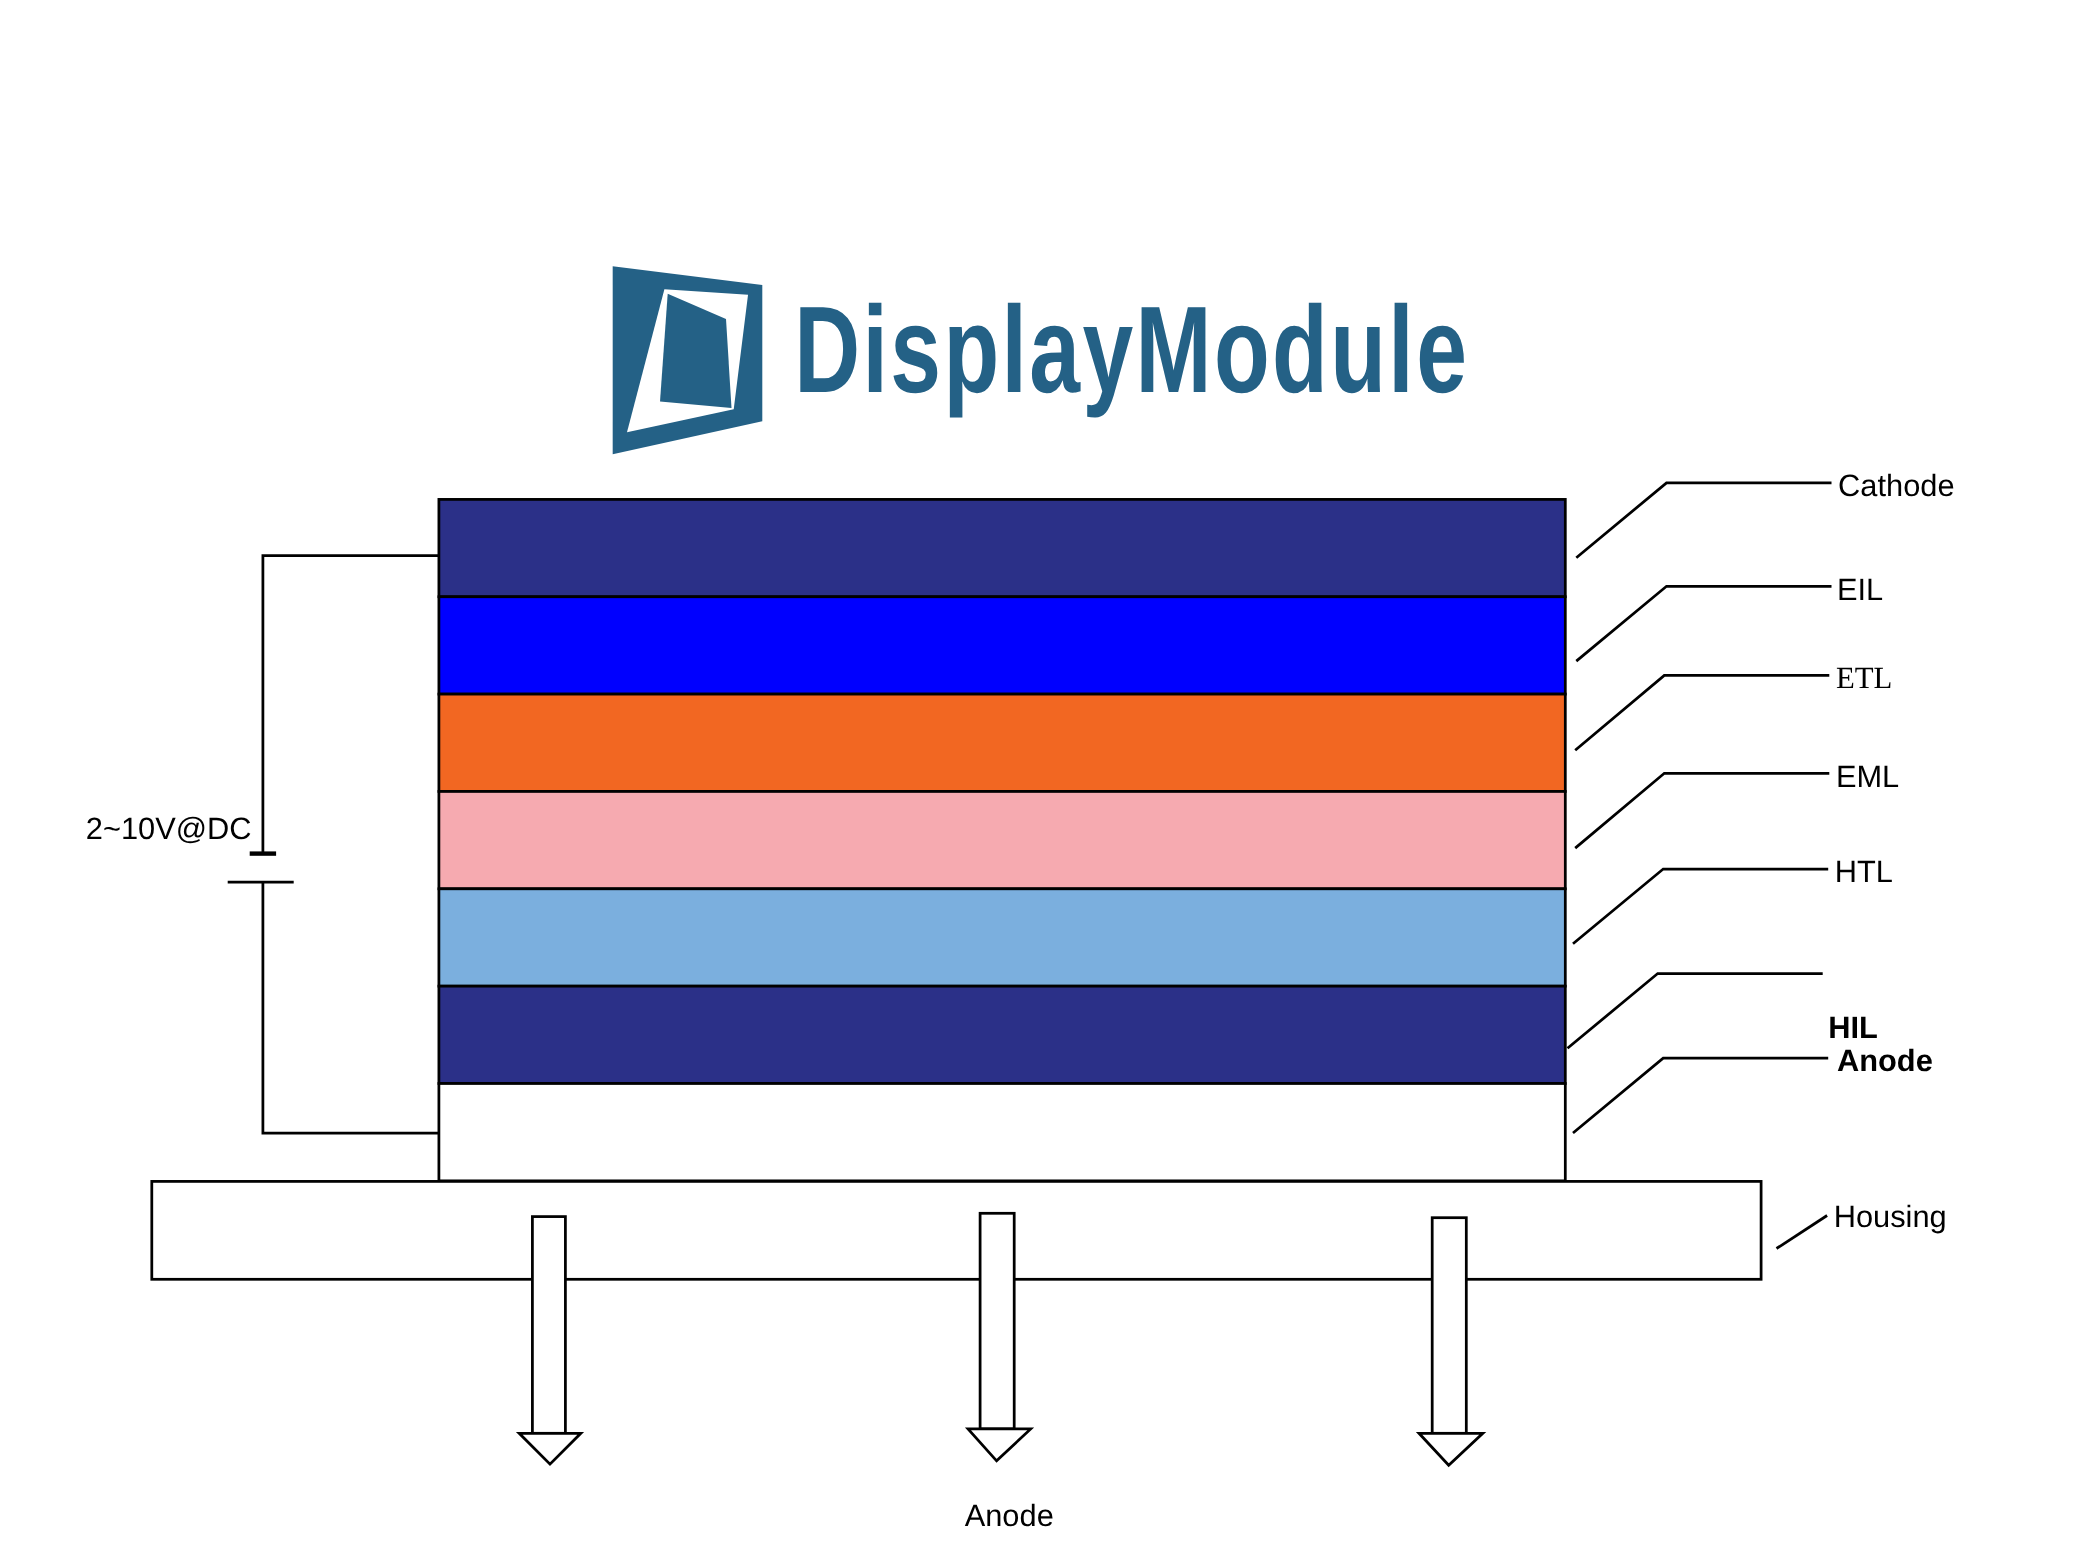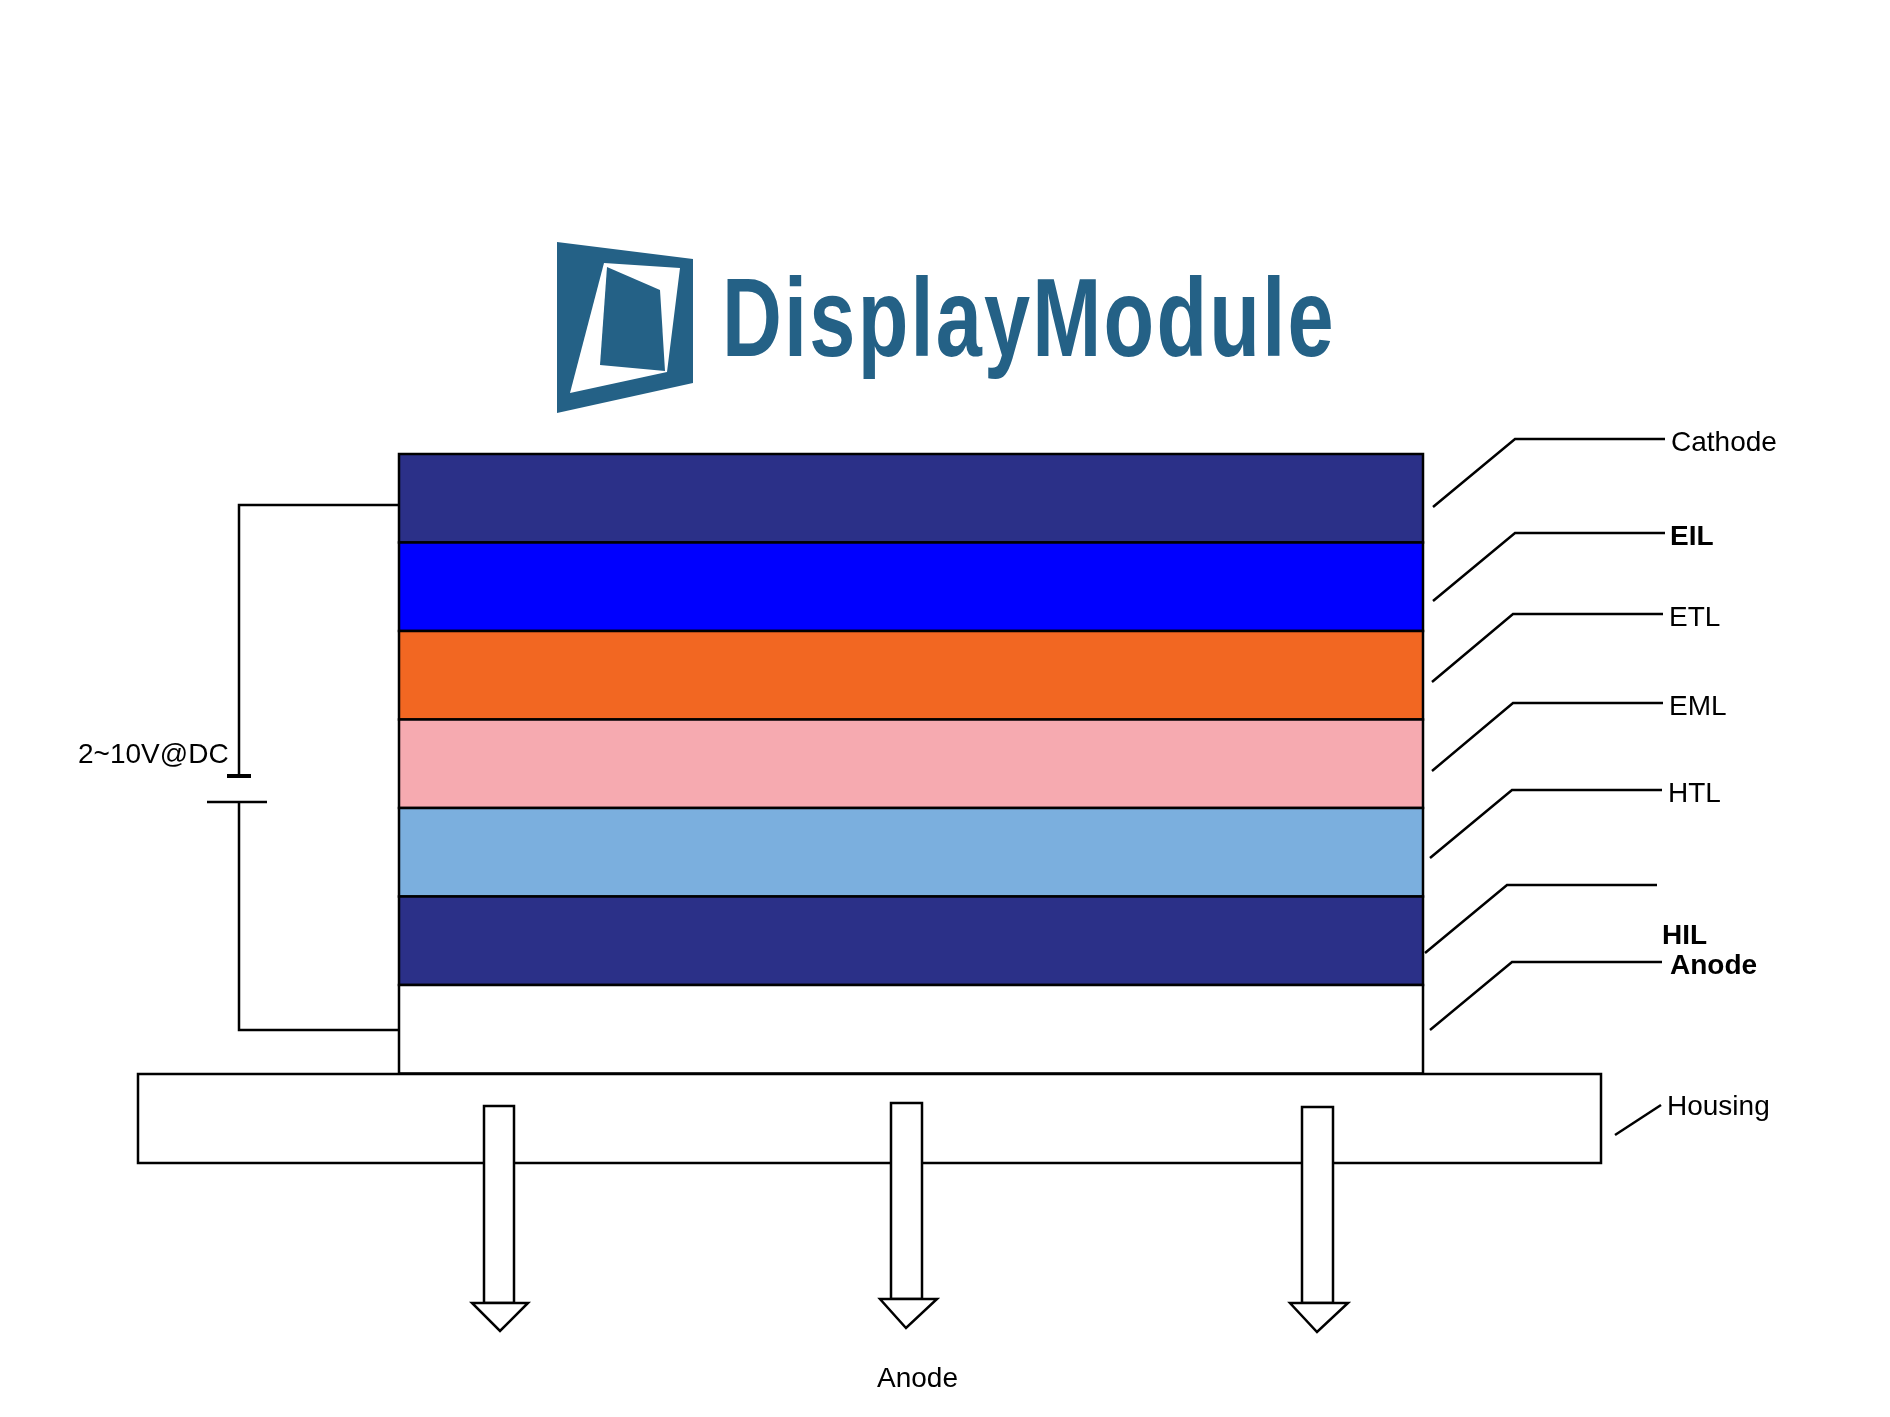--- a/index.html
+++ b/index.html
@@ -75,22 +75,22 @@
         <polygon points="1290,1303 1348,1303 1317,1332"></polygon>
       </g>
     </g>
   </svg>
 
   <div class="logo-text">DisplayModule</div>
 
   <div class="label" style="left:78px; top:740px;">2~10V@DC</div>
 
   <div class="label" style="left:1671px; top:428px;">Cathode</div>
-  <div class="label" style="left:1670px; top:522px;font-weight:bold;">EIL</div>
-  <div class="label" style="left:1669px; top:603px;">ETL</div>
+  <div class="label" style="left:1670px; top:522px;">EIL</div>
+  <div class="label" style="left:1669px; top:603px;font-family:Liberation Serif, serif;">ETL</div>
   <div class="label" style="left:1669px; top:692px;">EML</div>
   <div class="label" style="left:1668px; top:779px;">HTL</div>
   <div class="label" style="left:1662px; top:921px;font-weight:bold;">HIL</div>
   <div class="label" style="left:1670px; top:951px;font-weight:bold;">Anode</div>
 
   <div class="label" style="left:1667px; top:1092px;">Housing</div>
   <div class="label" style="left:877px; top:1364px;">Anode</div>
 </div>
 
 </body></html>

